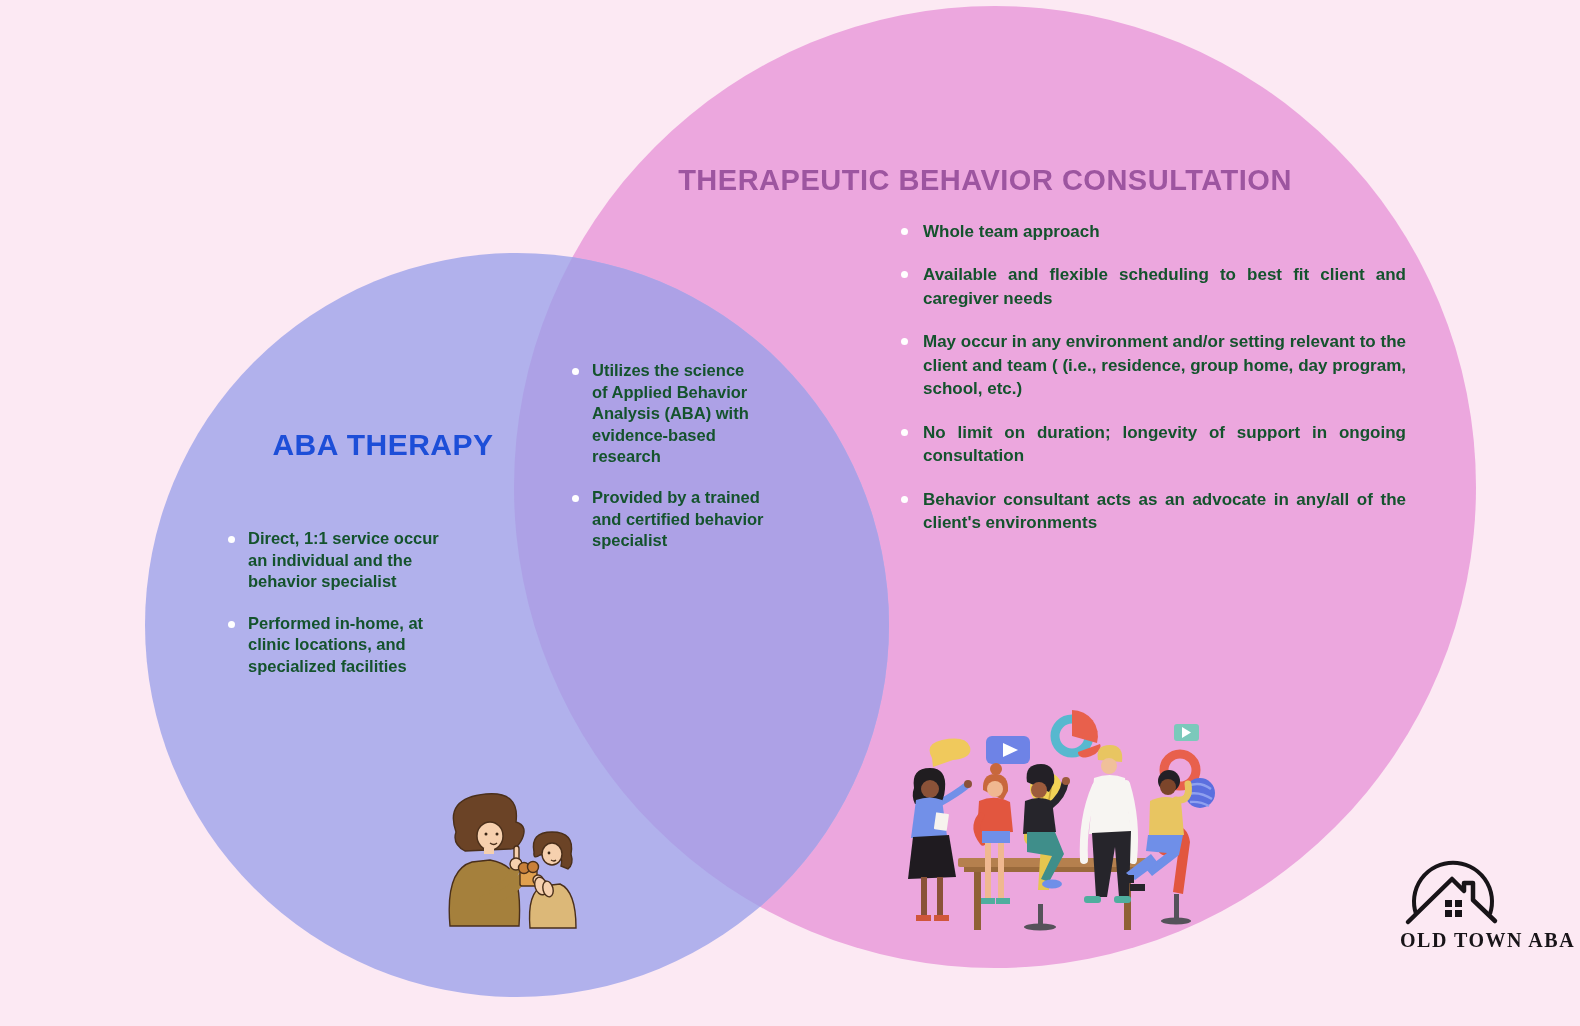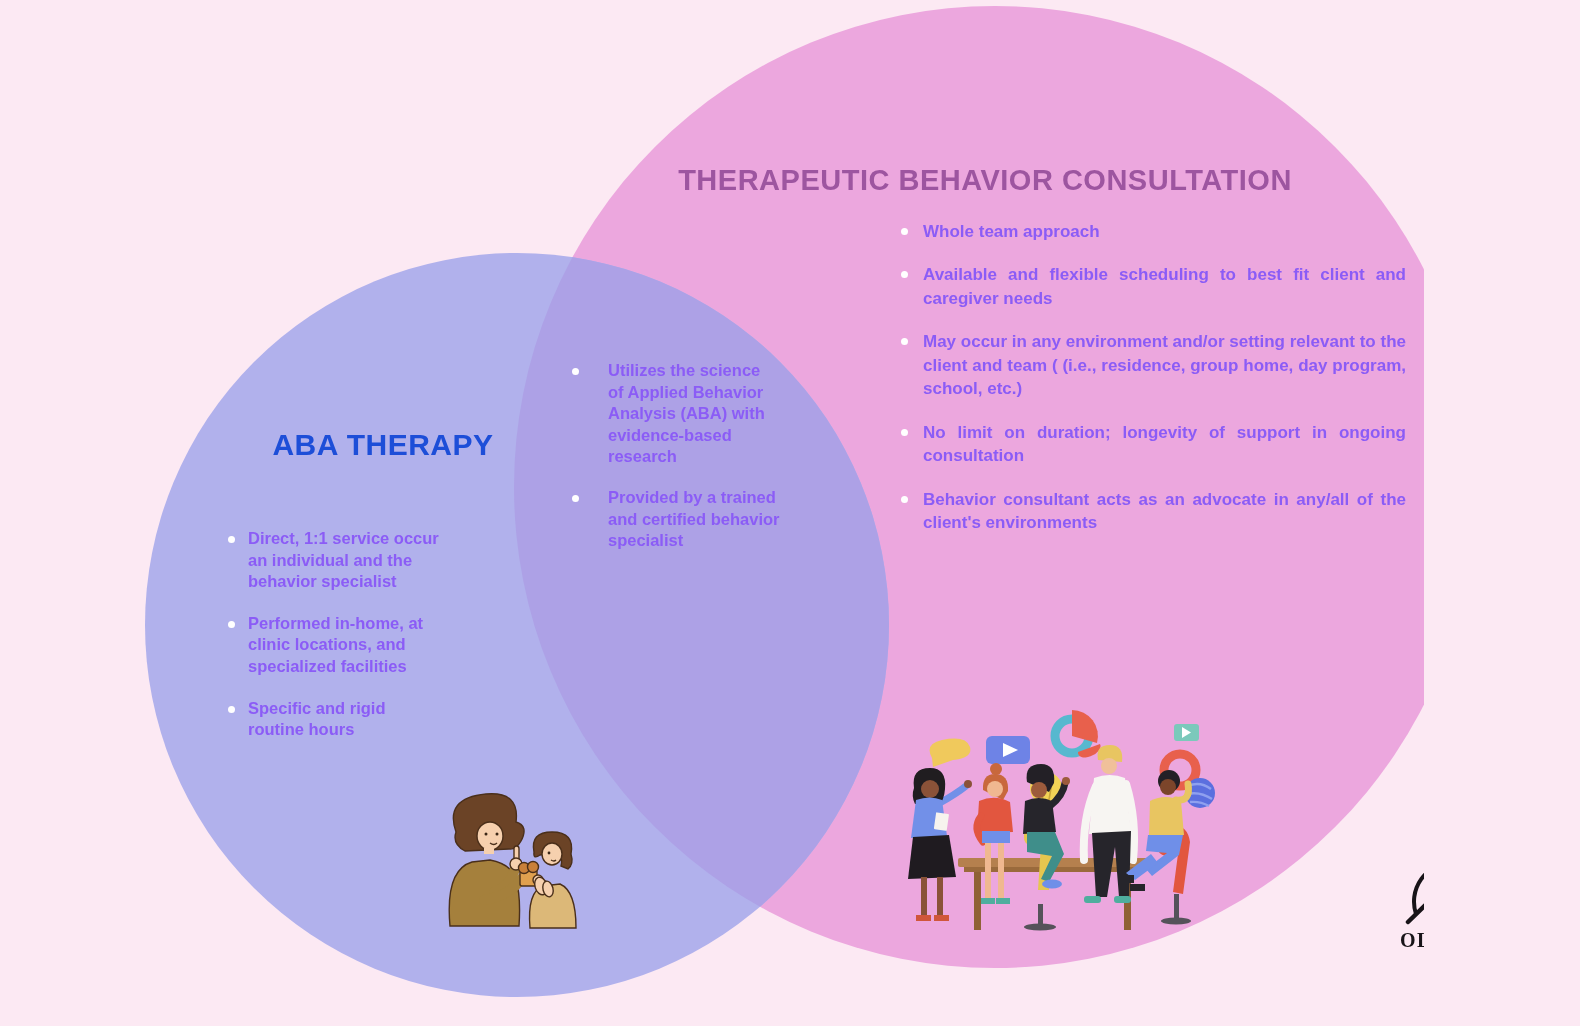--- a/index.html
+++ b/index.html
@@ -1,42 +1,42 @@
 <!DOCTYPE html>
 <html><head>
 <meta charset="utf-8">
 <style>
   html,body{margin:0;padding:0;background:#fce9f3;}
   .canvas{
-    position:relative;width:1424px;height:1026px;overflow:hidden;
+    position:relative;width:1580px;height:1026px;overflow:hidden;
     background:#fce9f3;font-family:"Liberation Sans",sans-serif;
   }
   .venn-svg{position:absolute;left:0;top:0;}
   
   .tbc-title{
     position:absolute;left:620px;top:164px;width:730px;text-align:center;
     font-size:29px;font-weight:bold;letter-spacing:.5px;color:#9d55a0;
   }
   .aba-title{
     position:absolute;left:238px;top:428px;width:290px;text-align:center;
     font-size:30px;font-weight:bold;letter-spacing:.5px;color:#1d4ed8;
   }
   
-  ul.blist{list-style:none;margin:0;padding:0;position:absolute;color:#8b5cf6;}
+  ul.blist{list-style:none;margin:0;padding:0;position:absolute;color:#14532d;}
   ul.blist li{display:flex;align-items:flex-start;}
   ul.blist .dot{
     flex:none;width:7px;height:7px;border-radius:50%;background:#ffffff;margin-top:8px;
   }
   ul.blist .btext{flex:1;}
   .right-list{left:901px;top:220px;width:505px;font-size:17px;font-weight:bold;line-height:1.38;}
   .right-list li{margin-bottom:20px;}
   .right-list .dot{margin-right:15px;}
   .right-list .btext{text-align:justify;}
   .mid-list{left:572px;top:360px;width:240px;font-size:16.5px;font-weight:bold;line-height:1.31;}
-  .mid-list li{margin-bottom:19px;gap:16px;}
+  .mid-list li{margin-bottom:19px;}
   .mid-list .dot{margin-right:13px;}
   .mid-list .btext{white-space:pre-line;}
   .left-list{left:228px;top:528px;width:250px;font-size:16.5px;font-weight:bold;line-height:1.31;}
   .left-list li{margin-bottom:20px;}
   .left-list .dot{margin-right:13px;}
   .left-list .btext{white-space:pre-line;}
   
   .team-illus{position:absolute;left:886px;top:696px;width:330px;height:250px;}
   .child-illus{position:absolute;left:428px;top:788px;width:152px;height:142px;}
   
@@ -112,25 +112,20 @@
         <span class="dot"></span>
         <span class="btext">Direct, 1:1 service occur
 an individual and the
 behavior specialist</span>
       </li>
     <li>
         <span class="dot"></span>
         <span class="btext">Performed in-home, at
 clinic locations, and
 specialized facilities</span>
-      </li>
-    <li>
-        <span class="dot"></span>
-        <span class="btext">Specific and rigid
-routine hours</span>
       </li>
   </ul>
 
   <svg class="team-illus" viewBox="0 0 330 250" aria-hidden="true">
 
     <g>
       <path d="M46 62 Q38 48 56 44 Q80 39 84 51 Q87 62 67 64 L47 71 Z" fill="#f0c95c"></path>
     </g>
     <g>
       <rect x="100" y="40" width="44" height="28" rx="6" fill="#6e83e6"></rect>

